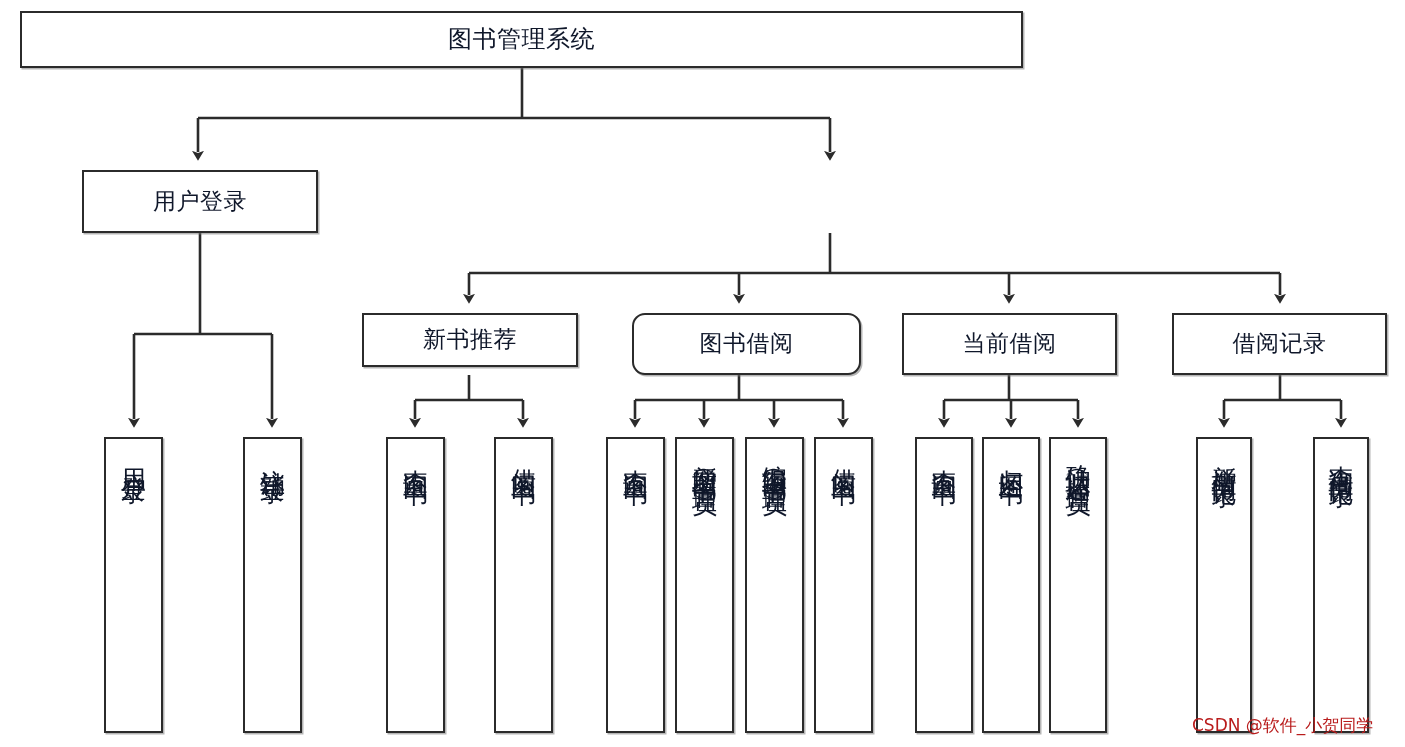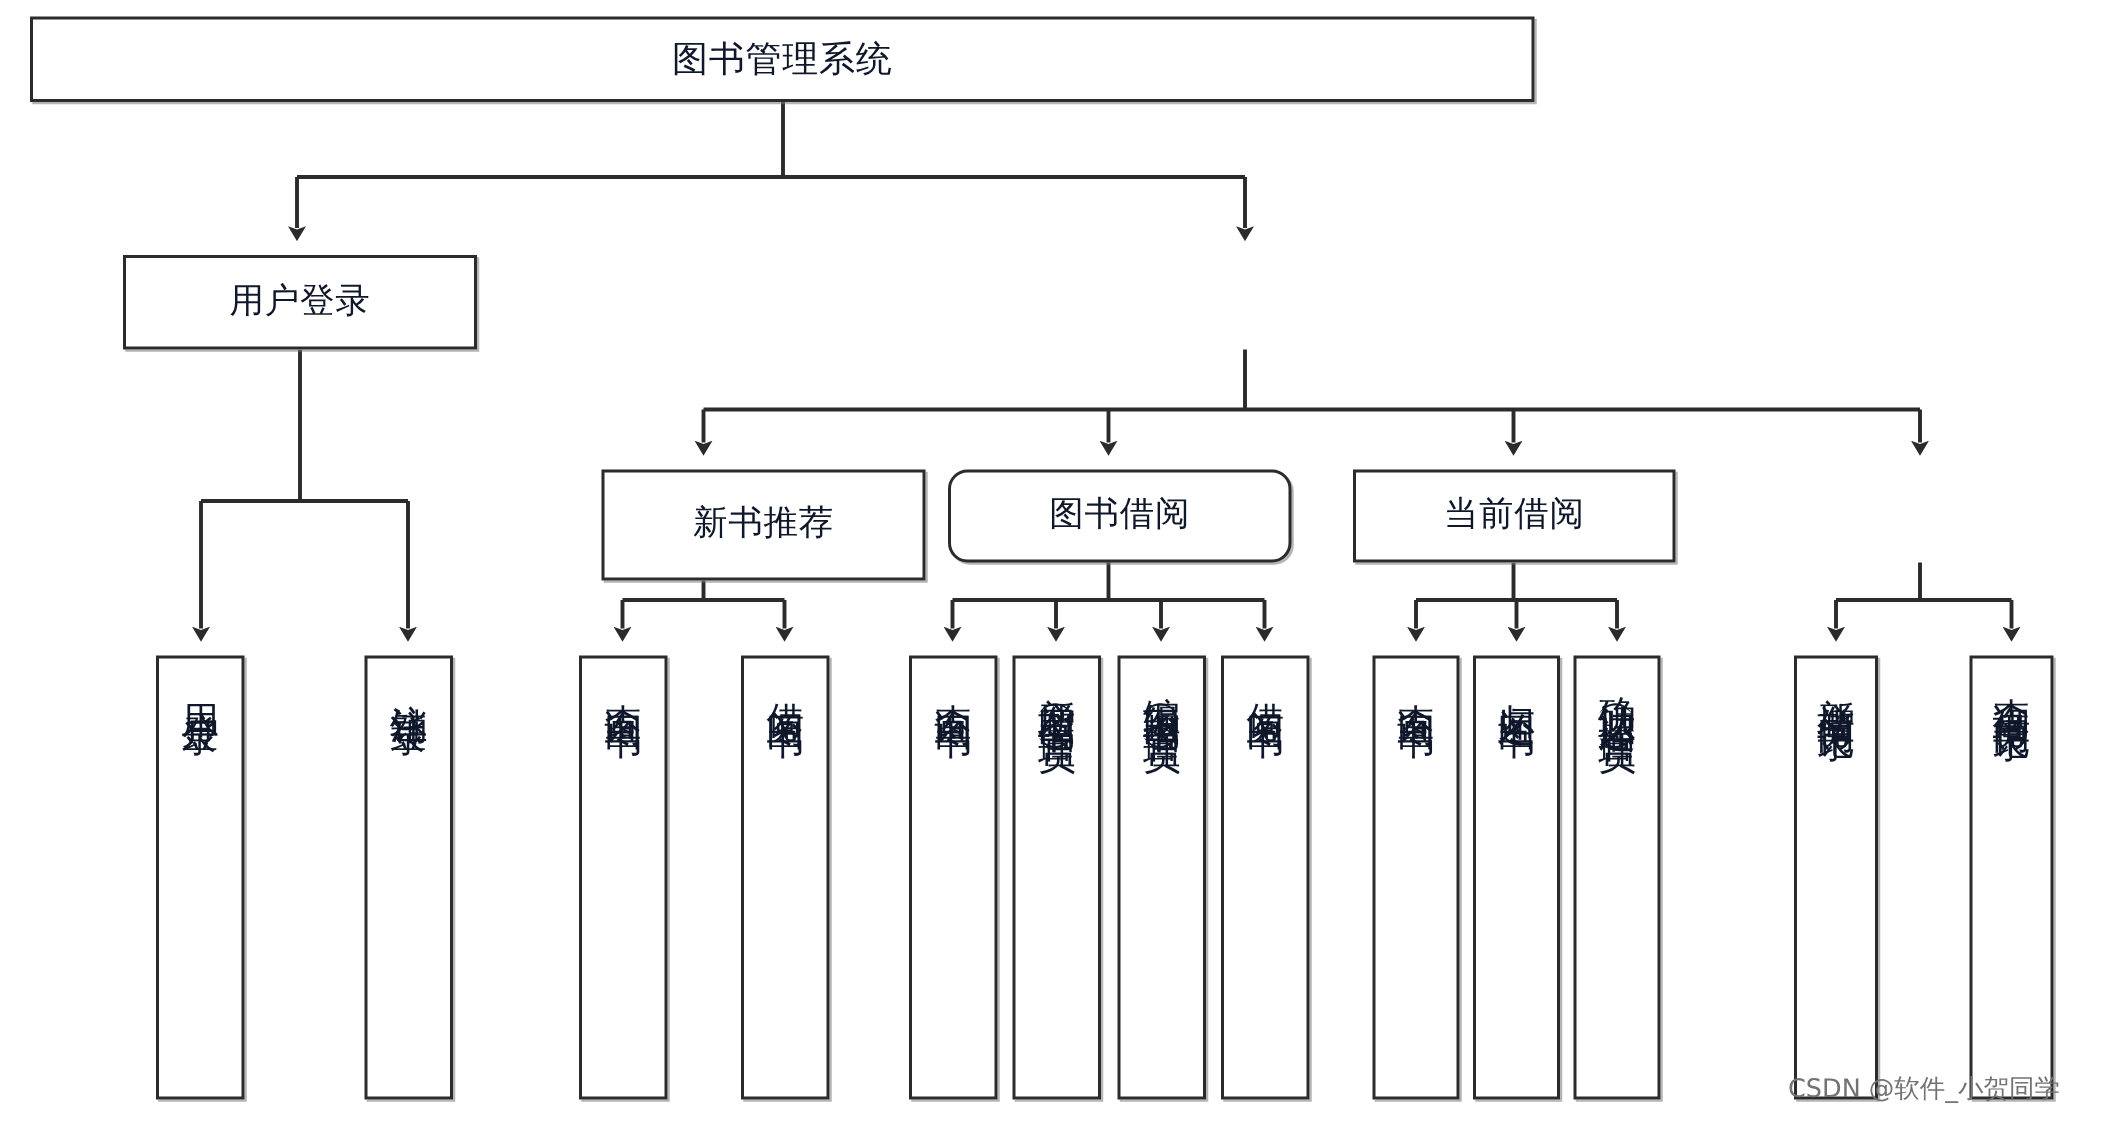--- a/index.html
+++ b/index.html
@@ -62,21 +62,21 @@
     white-space: nowrap;
   }
   .node.v.tall {
     padding-top: 6px;
   }
   #watermark {
     position: absolute;
     left: 1192px;
     top: 714px;
     font-size: 17px;
-    color: #737373;
+    color: #b91c1c;
     white-space: nowrap;
     pointer-events: none;
   }
 </style>
 </head>
 <body>
 
 <div id="canvas">
 
   <svg id="edges" viewBox="0 0 1405 747" width="1405" height="747" xmlns="http://www.w3.org/2000/svg">
@@ -130,29 +130,32 @@
   </svg>
 
   <div class="node h root" style="left:20px; top:11px; width:1003px; height:57px;">
     <span class="lbl">图书管理系统</span>
   </div>
 
   <div class="node h" style="left:82px; top:170px; width:236px; height:63px;">
     <span class="lbl">用户登录</span>
   </div>
 
-  <div class="node h" style="left:362px; top:313px; width:216px; height:74px;margin-left:39px;">
+  <div class="node h" style="left:362px; top:313px; width:216px; height:54px;">
     <span class="lbl">新书推荐</span>
   </div>
   <div class="node h" style="left:632px; top:313px; width:229px; height:62px;border-radius:13px;">
     <span class="lbl">图书借阅</span>
   </div>
   <div class="node h" style="left:902px; top:313px; width:215px; height:62px;">
     <span class="lbl">当前借阅</span>
   </div>
+  <div class="node h" style="left:1172px; top:313px; width:215px; height:62px;">
+    <span class="lbl">借阅记录</span>
+  </div>
 
   <div class="node v" style="left:104px; top:437px; width:59px; height:296px;">
     <span class="lbl">用户登录</span>
   </div>
   <div class="node v" style="left:243px; top:437px; width:59px; height:296px;">
     <span class="lbl">注销登录</span>
   </div>
 
   <div class="node v" style="left:386px; top:437px; width:59px; height:296px;">
     <span class="lbl">查询图书</span>

